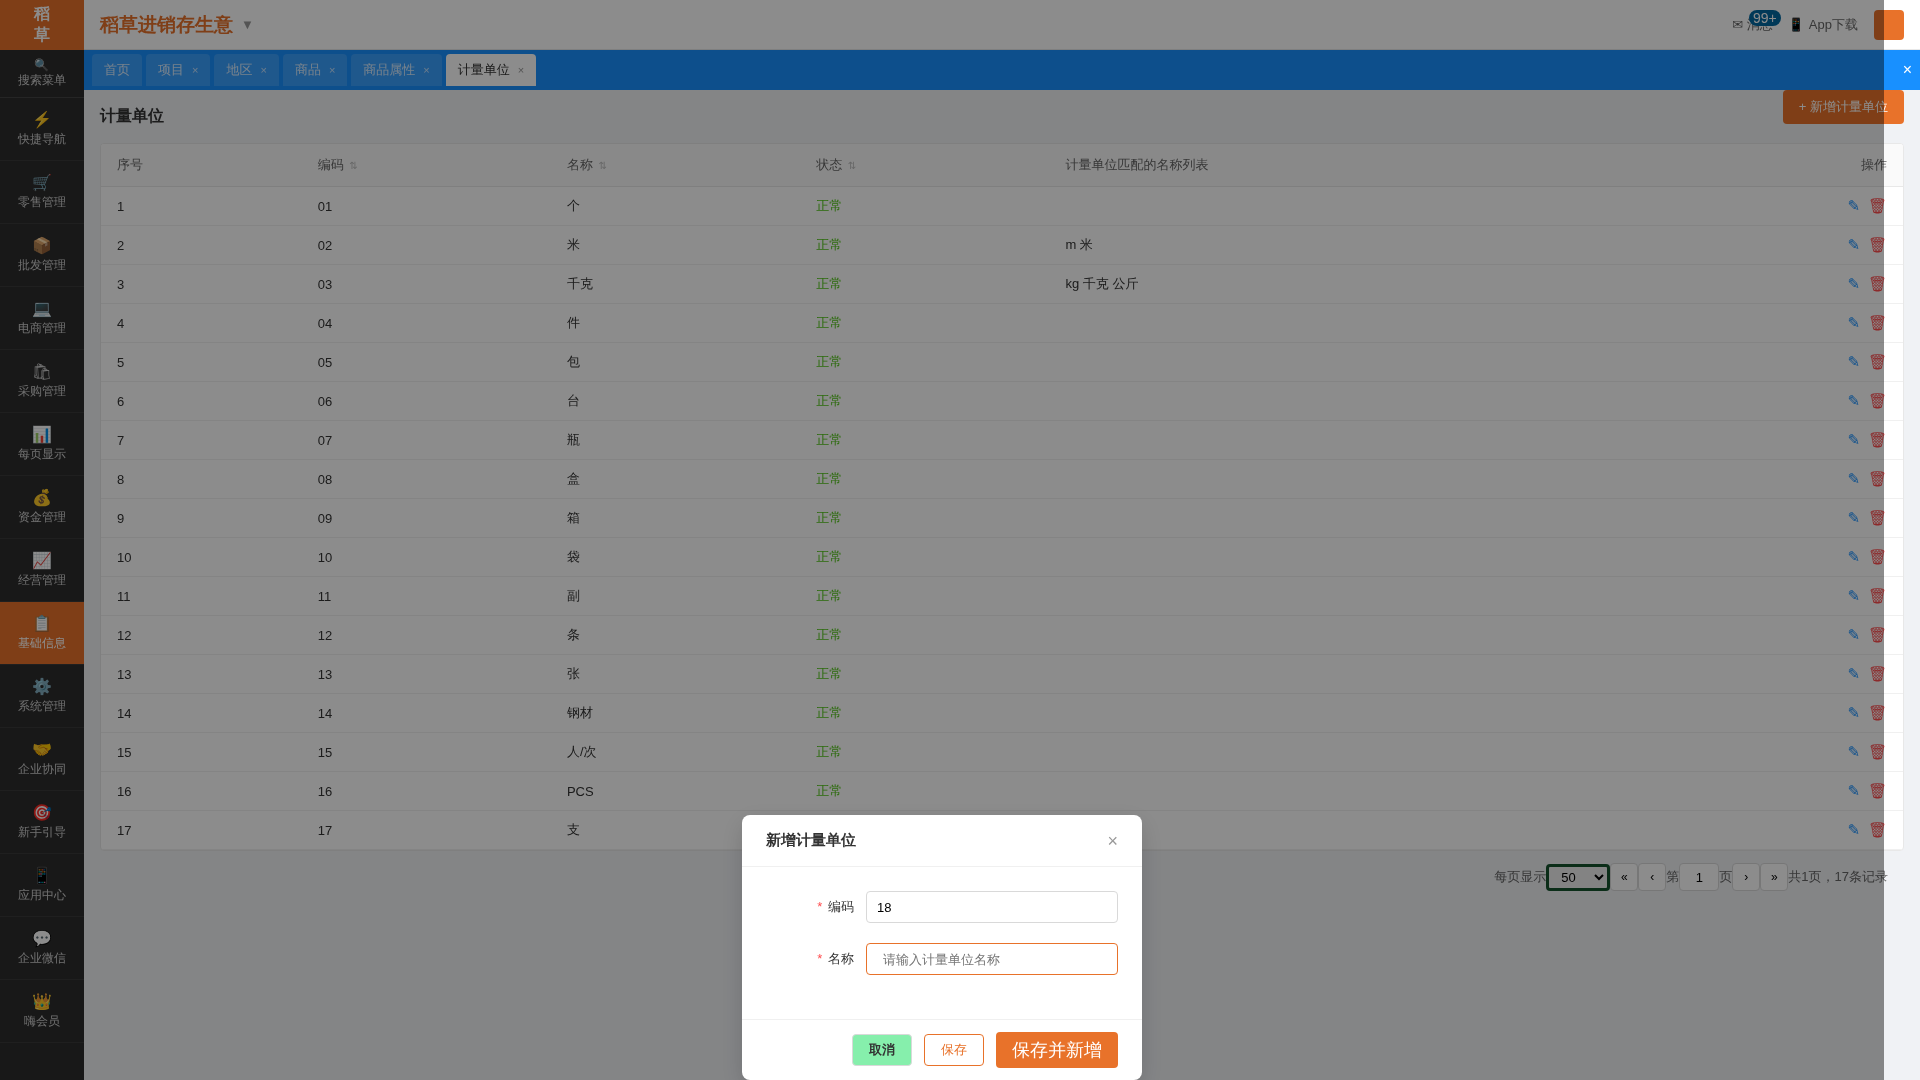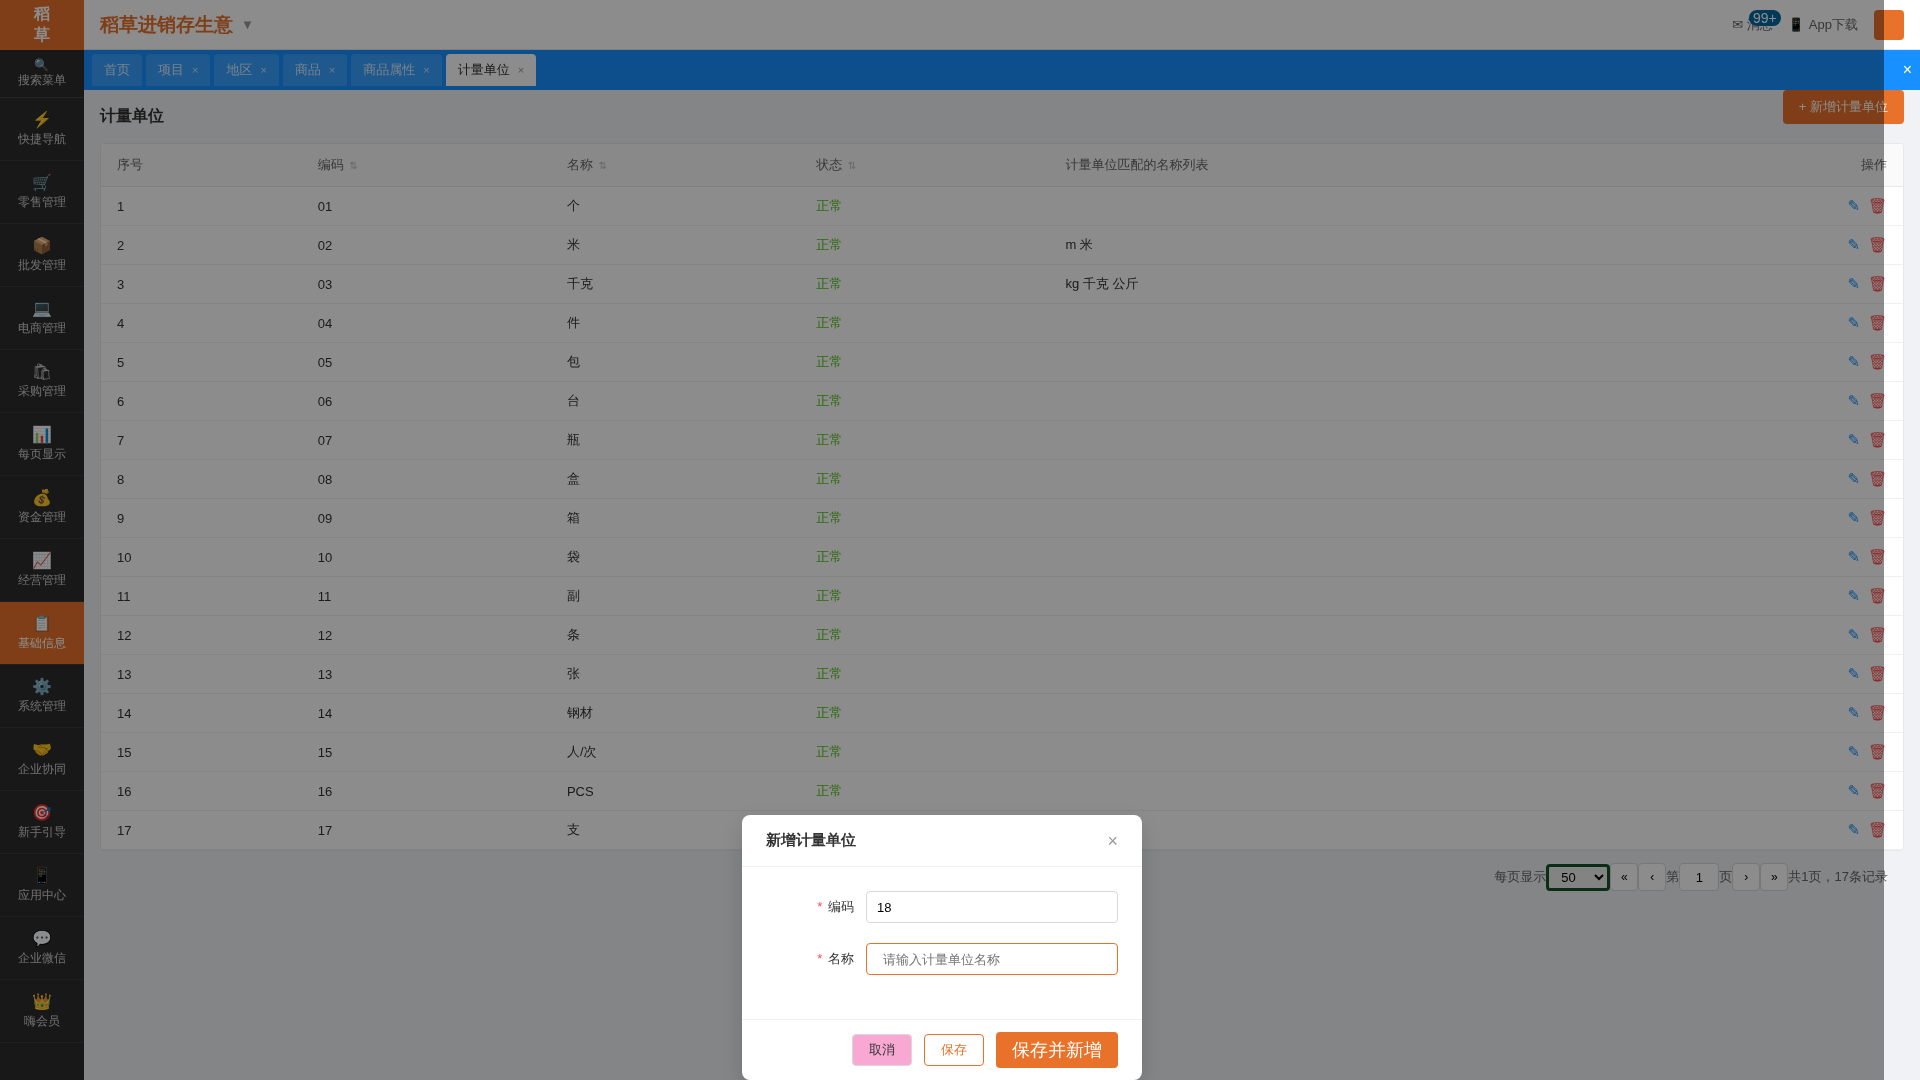--- a/index.html
+++ b/index.html
@@ -68,21 +68,21 @@
     .modal-header { padding: 16px 24px; border-bottom: 1px solid #f0f0f0; display: flex; align-items: center; justify-content: space-between; }
     .modal-title { font-size: 15px; font-weight: 600; color: #333; }
     .modal-close { cursor: pointer; color: #999; font-size: 18px; line-height: 1; }
     .modal-body { padding: 24px; margin-left: 28px; }
     .form-row { display: flex; align-items: center; margin-bottom: 20px; }
     .form-label { width: 60px; text-align: right; margin-right: 12px; color: #333; font-size: 13px; flex-shrink: 0; }
     .form-label .required { color: #ff4d4f; margin-right: 2px; }
     .form-input { flex: 1; height: 32px; border: 1px solid #d9d9d9; border-radius: 4px; padding: 0 10px; font-size: 13px; outline: none; }
     .form-input.active-border { border-color: #e8722a; padding-left: 16px; }
     .modal-footer { padding: 12px 24px; border-top: 1px solid #f0f0f0; display: flex; align-items: center; justify-content: flex-end; gap: 12px; }
-    .btn-cancel { padding: 6px 16px; border: 1px solid #d9d9d9; background: #f9a8d4; border-radius: 4px; cursor: pointer; font-size: 13px; color: #333; font-family: inherit; }
+    .btn-cancel { padding: 6px 16px; border: 1px solid #d9d9d9; background: #86efac; border-radius: 4px; cursor: pointer; font-size: 13px; color: #333; font-family: inherit; font-weight: bold; }
     .btn-save { padding: 6px 16px; border: 1px solid #e8722a; background: white; border-radius: 4px; cursor: pointer; font-size: 13px; color: #e8722a; font-family: inherit; }
     .btn-save-new { padding: 6px 16px; border: none; background: #e8722a; border-radius: 4px; cursor: pointer; font-size: 18px; color: white; font-family: inherit; }
 
     .sort-arrows { font-size: 10px; color: #bbb; margin-left: 2px; }
   </style>
 </head>
 <body>
 
 <div class="sidebar">
   <div class="sidebar-logo">

